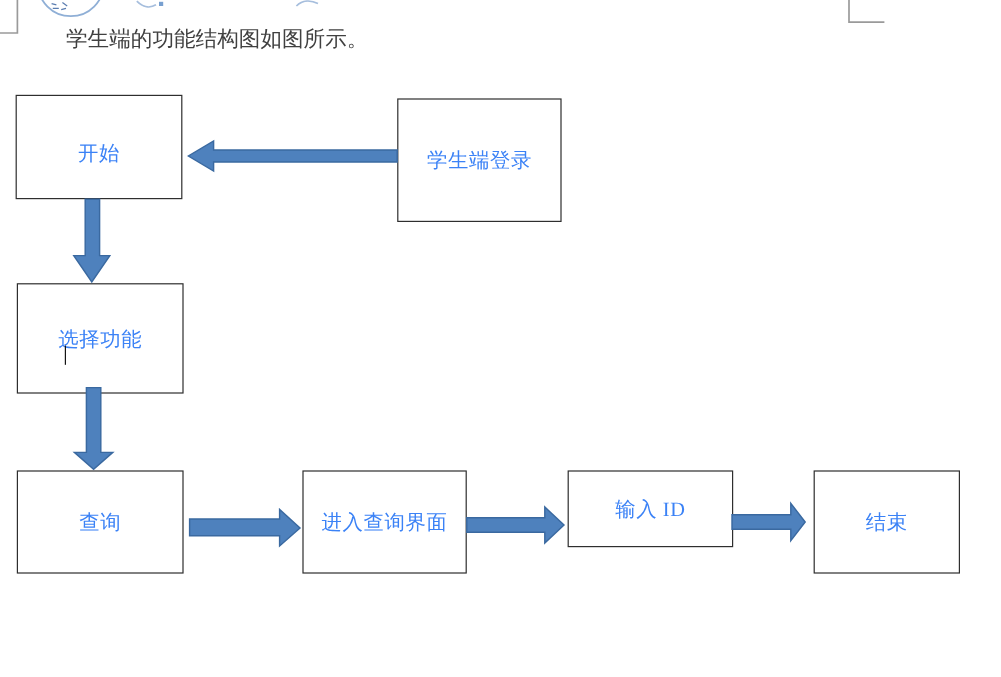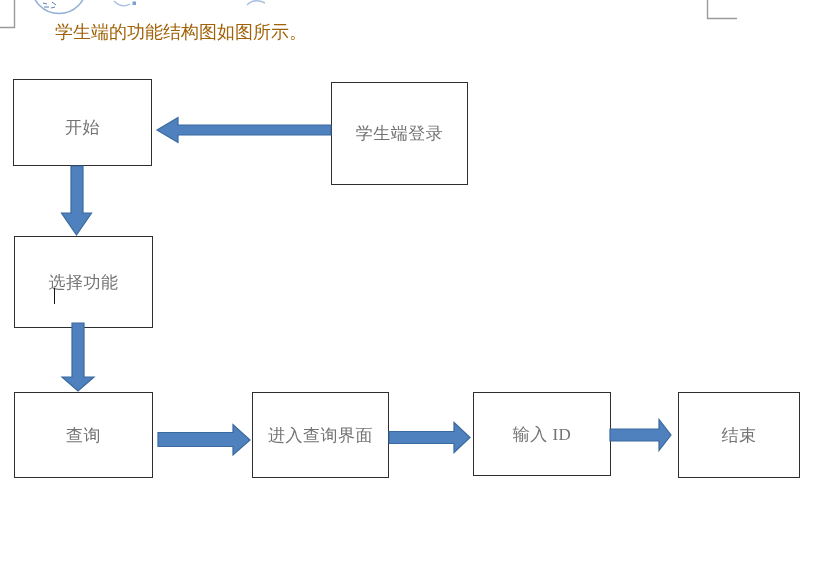--- a/index.html
+++ b/index.html
@@ -2,36 +2,36 @@
 <html><head>
 <meta charset="utf-8">
 <style>
   html,body{margin:0;padding:0;background:#fff;}
   .canvas{
     position:relative;width:834px;height:564px;background:#ffffff;overflow:hidden;
     font-family:"Liberation Serif","DejaVu Serif",serif;
   }
   .caption{
     position:absolute;left:55px;top:22px;font-size:18px;line-height:20px;
-    color:#a16207;white-space:nowrap;
+    color:#404040;white-space:nowrap;
   }
   .flow-node{
     position:absolute;background:#ffffff;border:1.2px solid #2e2e2e;
     display:flex;align-items:center;justify-content:center;box-sizing:border-box;
   }
   .flow-node .lbl{
-    font-size:17px;color:#737373;letter-spacing:0.5px;white-space:nowrap;
+    font-size:17px;color:#3b82f6;letter-spacing:0.5px;white-space:nowrap;
   }
   .n-start{left:13px;top:79px;width:139px;height:87px;}
   .n-start .lbl{margin-top:10px;}
   .n-login{left:331px;top:82px;width:137px;height:103px;}
   .n-select{left:14px;top:236px;width:139px;height:92px;}
   .n-query{left:14px;top:392px;width:139px;height:86px;justify-content:center;}
   .n-enter{left:252px;top:392px;width:137px;height:86px;}
-  .n-inputid{left:473px;top:392px;width:138px;height:84px;}
+  .n-inputid{left:473px;top:392px;width:138px;height:64px;}
   .n-end{left:642px;top:392px;width:122px;height:86px;margin-left:36px;}
   .overlay{position:absolute;left:0;top:0;width:834px;height:564px;pointer-events:none;}
   .caret{position:absolute;left:54px;top:288px;width:1.3px;height:16px;background:#141414;}
 </style>
 </head>
 <body>
 
 <div class="canvas">
 
   <svg class="overlay" viewBox="0 0 834 564">

